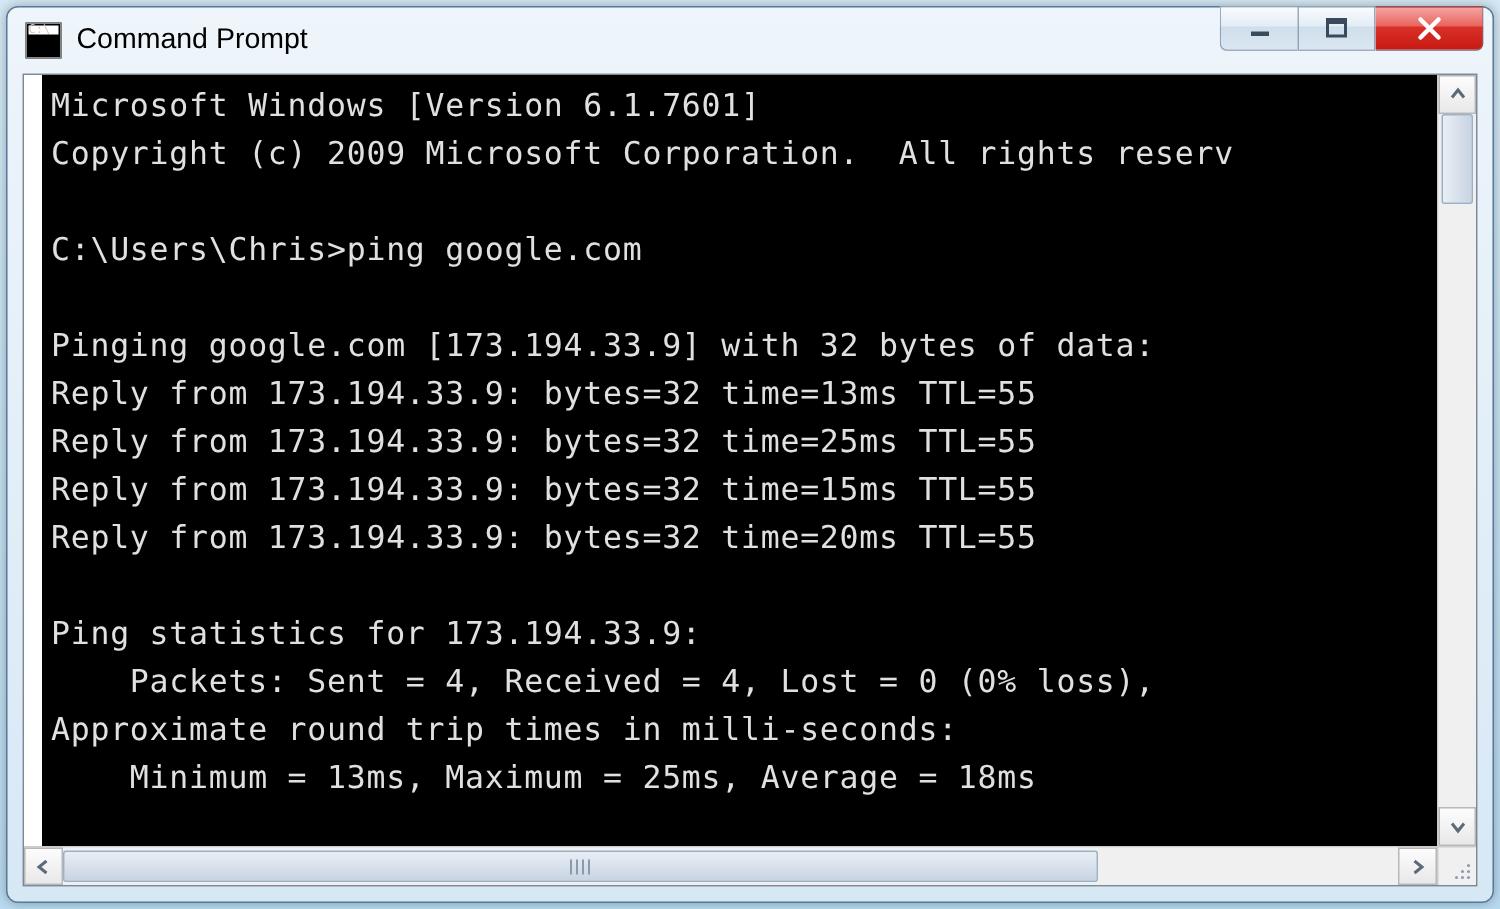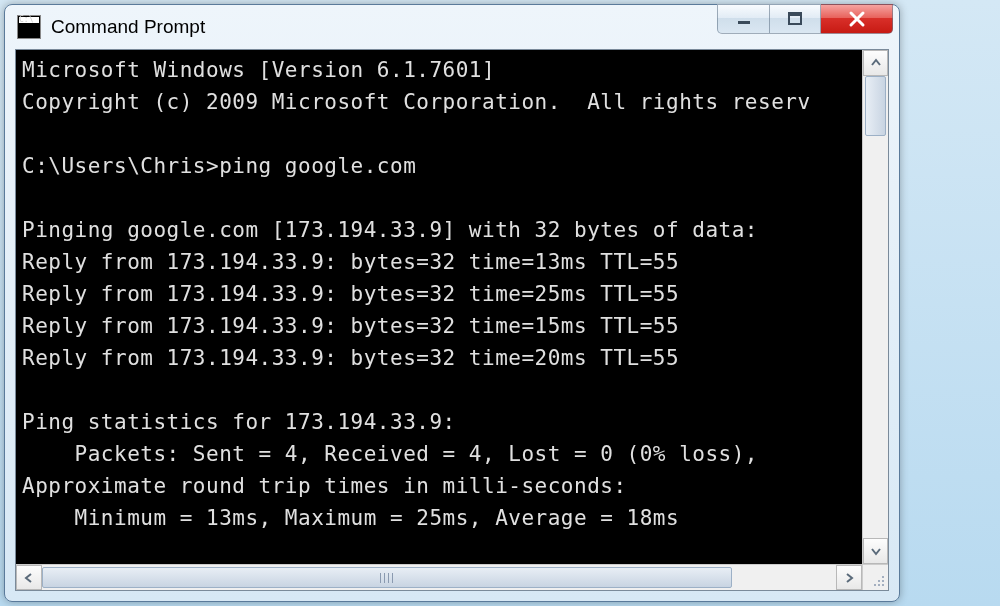--- a/index.html
+++ b/index.html
@@ -7,21 +7,21 @@
       width: 1000px;
       height: 606px;
       background: linear-gradient(to bottom, #d4e8f5 0%, #b8daf0 100%);
       font-family: 'Segoe UI', Tahoma, sans-serif;
       overflow: hidden;
     }
     .window {
       position: absolute;
       left: 4px;
       top: 4px;
-      width: 896px;
+      width: 992px;
       height: 598px;
       background: linear-gradient(to bottom, #eef5fb 0%, #d7e8f5 100%);
       border: 1px solid #5a7a9a;
       border-radius: 8px;
       box-shadow: 0 0 8px rgba(0,0,0,0.3);
       display: flex;
       flex-direction: column;
     }
     .titlebar {
       height: 44px;
@@ -89,20 +89,21 @@
       border: 1px solid #7a8a9a;
       display: flex;
       flex-direction: column;
       position: relative;
     }
     .console-wrap {
       flex: 1;
       display: flex;
       position: relative;
       overflow: hidden;
+      padding-left: 12px;
     }
     .console {
       flex: 1;
       background: #000;
       color: #e0e0e0;
       font-family: 'Consolas', 'Lucida Console', monospace;
       font-size: 21px;
       line-height: 32px;
       padding: 4px 6px;
       white-space: pre;

